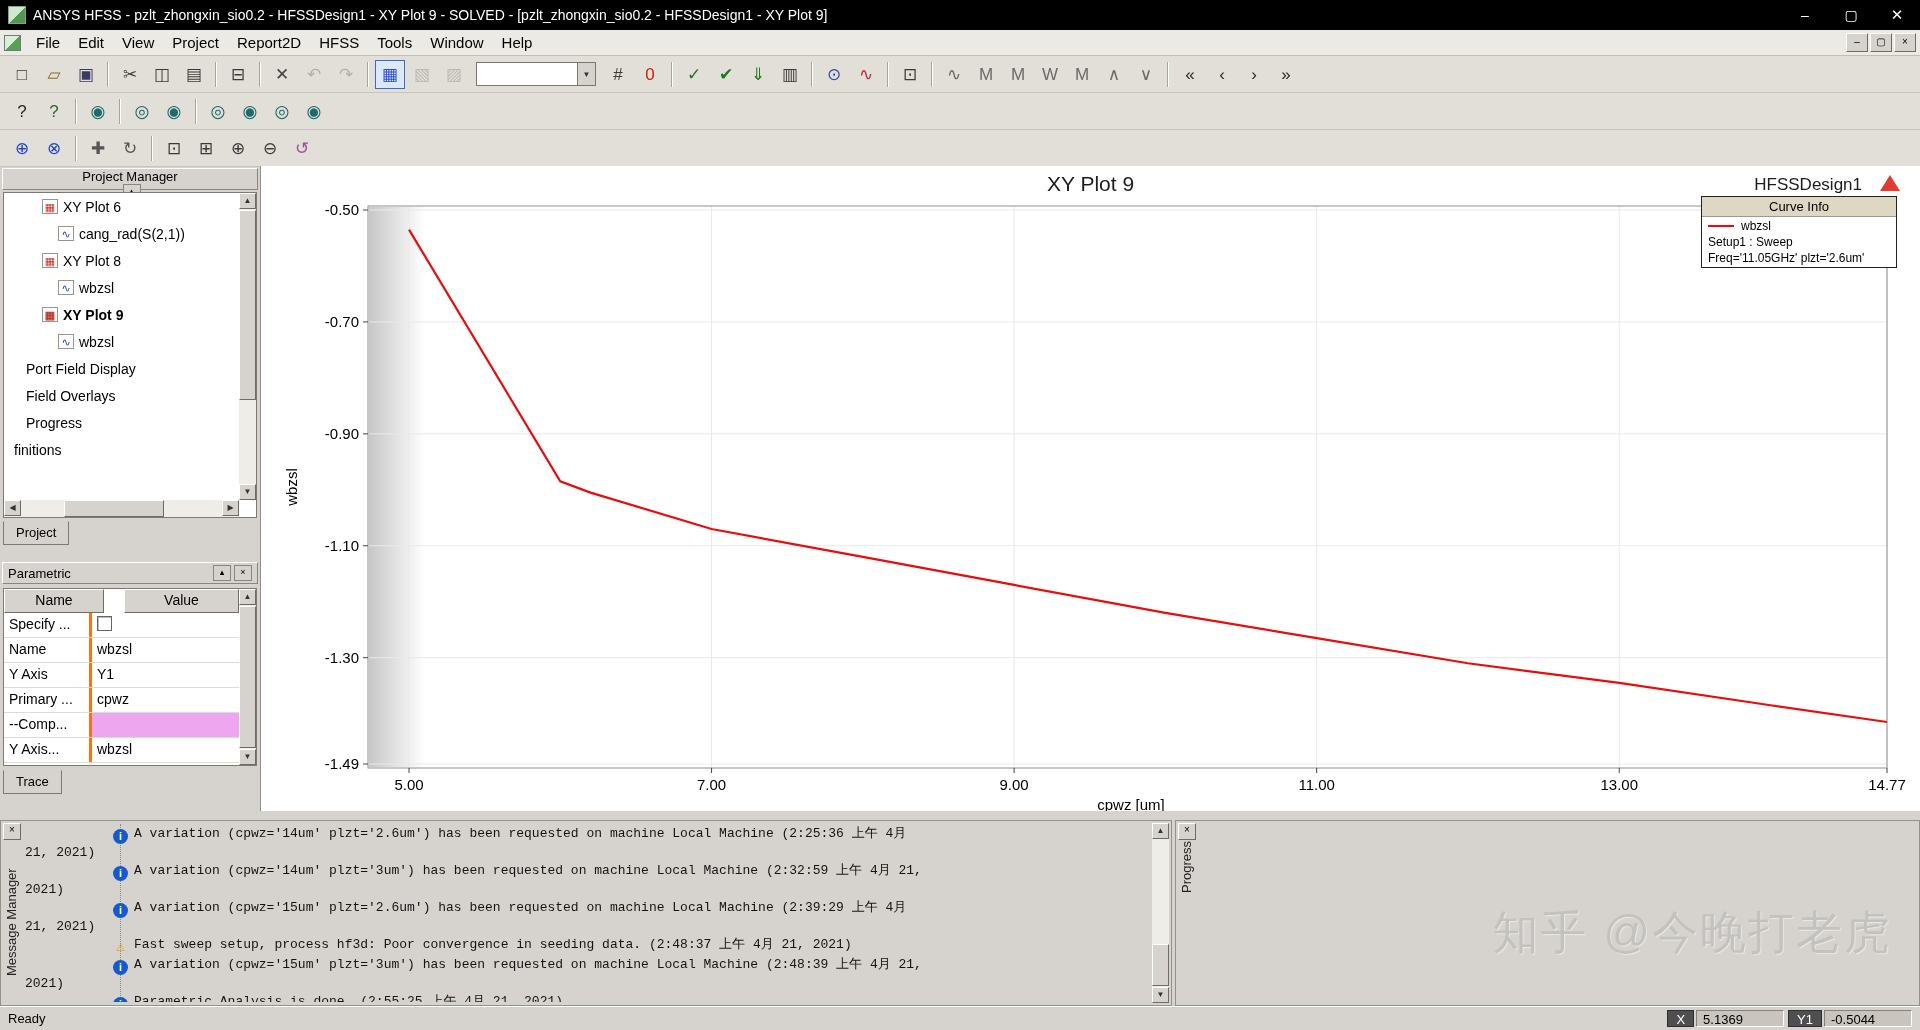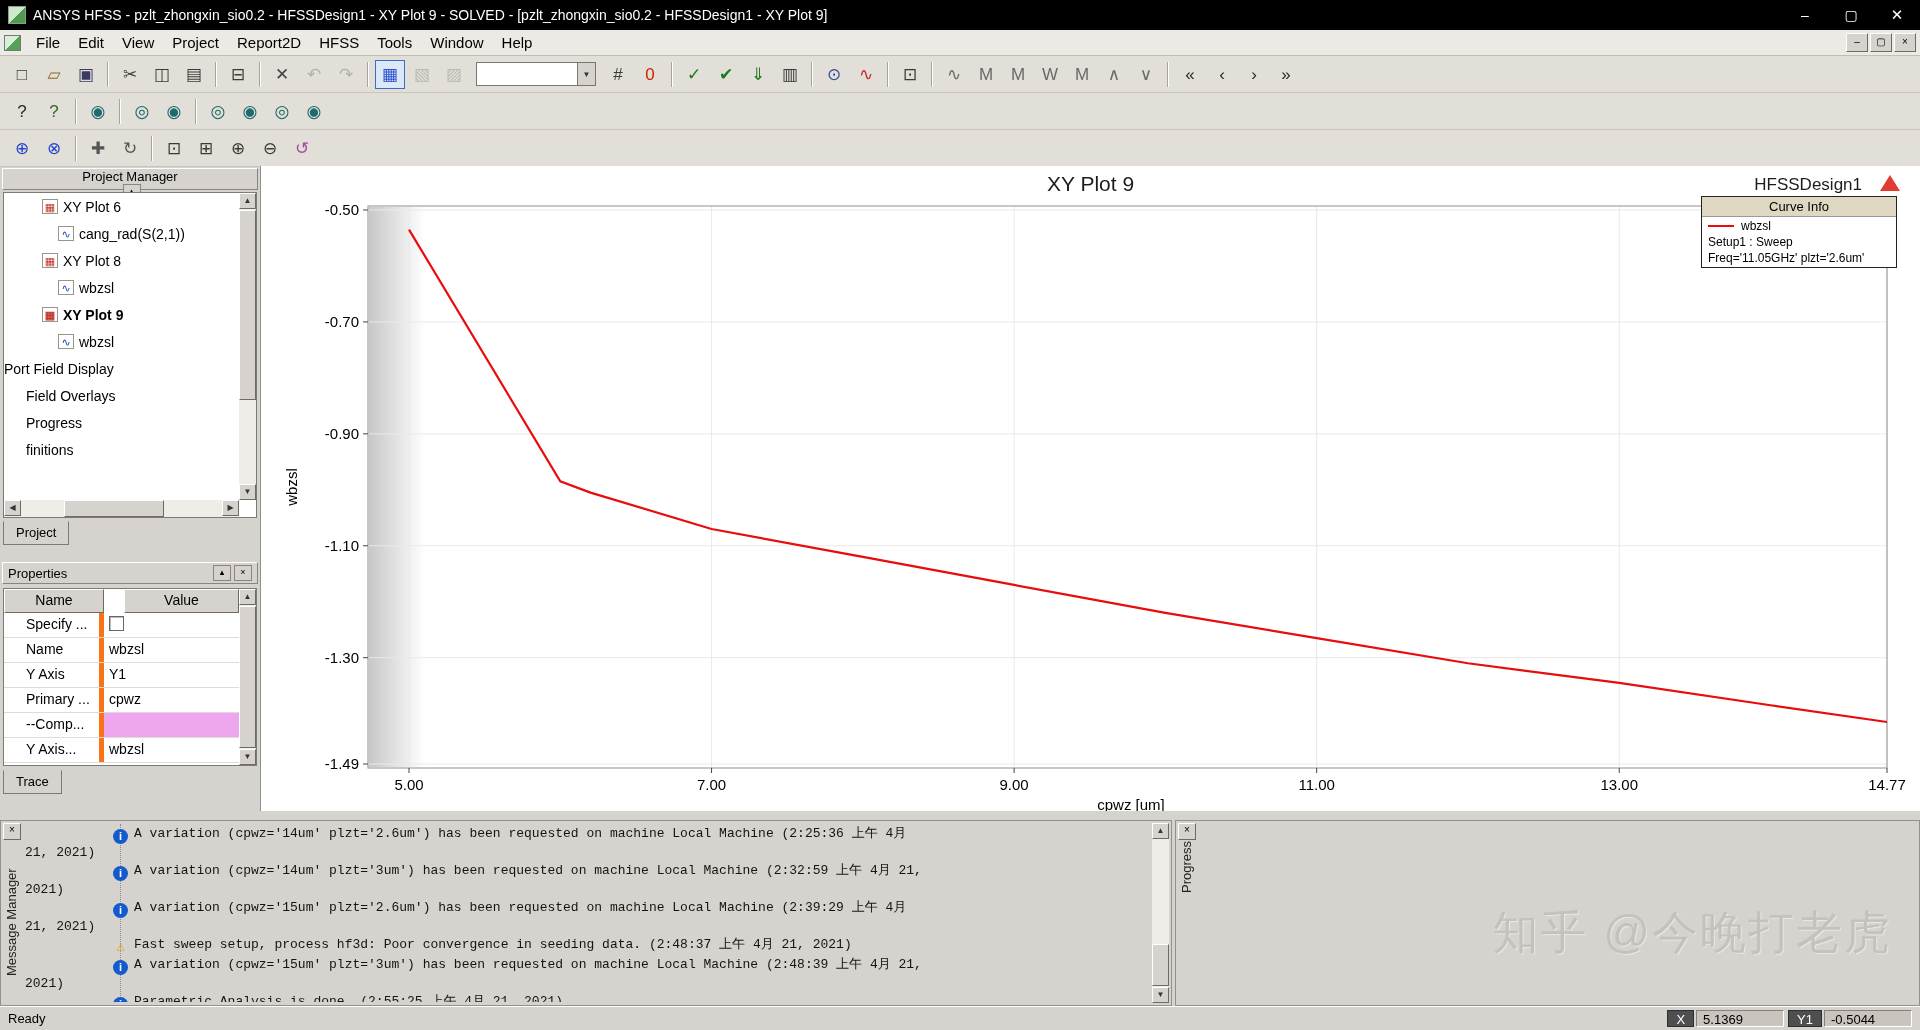--- a/index.html
+++ b/index.html
@@ -49,21 +49,21 @@
   .pm-tab-row{position:absolute;left:3px;top:355px;height:26px;}
   .tab{display:inline-block;padding:3px 12px 4px;font-size:13px;background:#d6d3ce;border:1px solid #7d7a73;border-top-color:#d6d3ce;}
   .props-hdr{top:396px;}
   .props-body{position:absolute;left:3px;right:3px;top:422px;height:178px;background:#fff;border:1px solid #7d7a73;box-sizing:border-box;font-size:14px;}
   .props-grid{position:absolute;left:0;top:0;right:17px;bottom:0;overflow:hidden;}
   .prop-head{display:flex;height:24px;}
   .prop-hcell{box-sizing:border-box;border:1px solid;border-color:#fff #6f6b64 #6f6b64 #fff;background:#d6d3ce;text-align:center;line-height:21px;}
   .prop-hcell.name{width:100px;}
   .prop-hcell.value{flex:1;margin-left:20px;}
   .prop-row{display:flex;height:25px;border-bottom:1px solid #dcdcdc;box-sizing:border-box;}
-  .prop-name{width:100px;border-right:5px solid #f97316;padding:3px 22px;box-sizing:border-box;overflow:hidden;white-space:nowrap;}
+  .prop-name{width:88px;border-right:3px solid #f97316;padding:3px 5px;box-sizing:border-box;overflow:hidden;white-space:nowrap;}
   .prop-value{flex:1;padding:3px 5px;box-sizing:border-box;overflow:hidden;white-space:nowrap;}
   .prop-row.hl .prop-value{background:#eea6ee;}
   .prop-check{width:13px;height:13px;border:1px solid #666;background:#fff;display:inline-block;box-shadow:inset 1px 1px 0 #bbb;}
   .trace-tab-row{position:absolute;left:3px;top:604px;height:26px;}
   
   .chart-area{position:absolute;top:166px;left:260px;width:1660px;height:645px;background:#fff;border-left:1px solid #8f8f8f;box-sizing:border-box;}
   .chart-area svg{position:absolute;left:0;top:0;}
   .chart-area svg text{font-family:"Liberation Sans",sans-serif;}
   .chart-title{position:absolute;top:6px;left:0;width:100%;text-align:center;font-size:21px;color:#1c1c1c;}
   .design-name{position:absolute;top:9px;right:58px;font-size:17px;color:#1c1c1c;}
@@ -334,51 +334,51 @@
           <span class="tree-label">wbzsl</span>
         </div>
         <div class="tree-row bold" style="padding-left: 38px;">
           <span class="tree-icon" style="color: rgb(192, 57, 43);">▦</span>
           <span class="tree-label">XY Plot 9</span>
         </div>
         <div class="tree-row" style="padding-left: 54px;">
           <span class="tree-icon" style="color: rgb(31, 79, 192);">∿</span>
           <span class="tree-label">wbzsl</span>
         </div>
-        <div class="tree-row" style="">
+        <div class="tree-row" style="padding-left: 22px;">
           <span class="tree-label">Port Field Display</span>
         </div>
         <div class="tree-row" style="padding-left: 22px;">
           <span class="tree-label">Field Overlays</span>
         </div>
         <div class="tree-row" style="padding-left: 22px;">
           <span class="tree-label">Progress</span>
         </div>
-        <div class="tree-row" style="padding-left: 22px;">
+        <div class="tree-row" style="padding-left: 10px;">
           <span class="tree-label">finitions</span>
         </div>
       </div>
     <div class="sb-v with-h">
       <div class="sb-btn top">▲</div>
       <div class="sb-thumb" style="left:0;right:0;top:17px;height:190px;"></div>
       <div class="sb-btn bot">▼</div>
     </div>
     <div class="sb-h">
       <div class="sb-btn lft">◀</div>
       <div class="sb-thumb" style="top:0;bottom:0;left:60px;width:100px;"></div>
       <div class="sb-btn rgt">▶</div>
     </div>
   </div>
 
   <div class="pm-tab-row">
     <span class="tab">Project</span>
   </div>
 
   <div class="panel-hdr props-hdr">
-    <span>Properties</span>
+    <span>Parametric</span>
     <span class="spring"></span>
     <span class="hdr-btn">▴</span>
     <span class="hdr-btn">×</span>
   </div>
 
   <div class="props-body">
     <div class="props-grid">
       <div class="prop-head">
         <div class="prop-hcell name">Name</div>
         <div class="prop-hcell value">Value</div>

